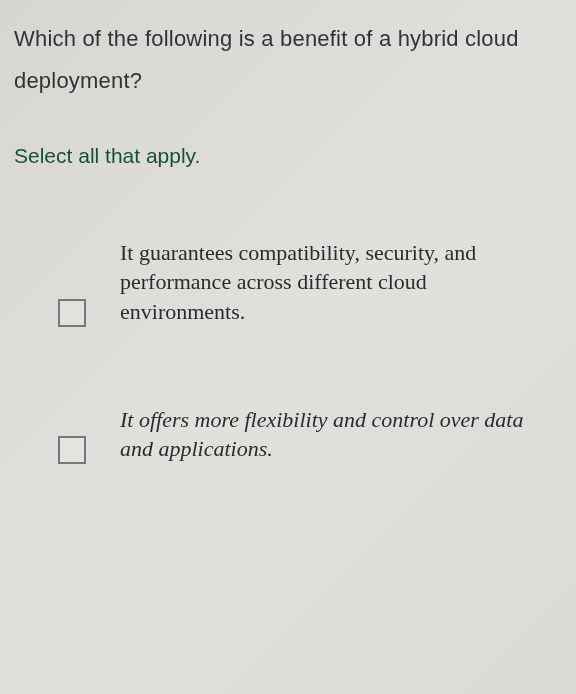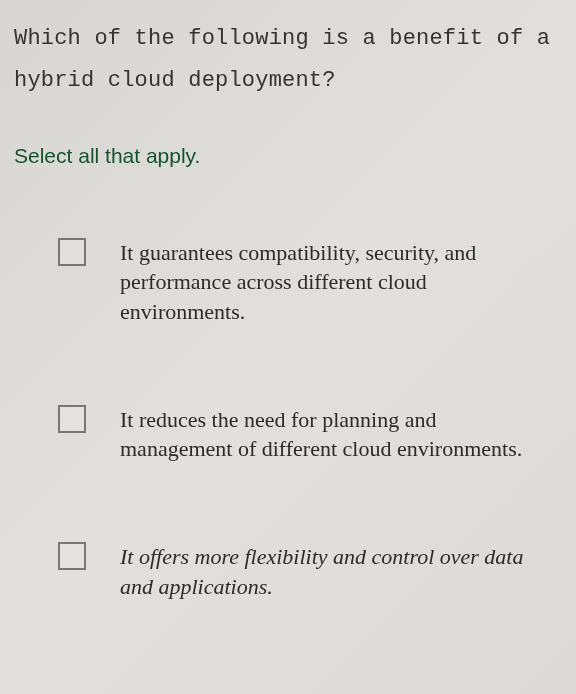--- a/index.html
+++ b/index.html
@@ -9,39 +9,39 @@
     font-family: Georgia, 'Times New Roman', serif;
     color: #2a2a2a;
     padding: 18px 20px 0 14px;
     position: relative;
     overflow: hidden;
   }
   .question-text {
     font-size: 22px;
     line-height: 1.9;
     color: #333;
-    font-family: Liberation Mono, monospace;
+    font-family: Liberation Sans, sans-serif;
     font-weight: 400;
     letter-spacing: 0.2px;
     margin-bottom: 42px;
   }
   .instruction {
     font-size: 21px;
     color: #14532d;
     font-family: -apple-system, 'Segoe UI', Arial, sans-serif;
     font-weight: 400;
     margin-bottom: 70px;
   }
   .options {
     padding-left: 44px;
     padding-right: 10px;
   }
   .option-row {
     display: flex;
-    align-items: flex-start;
+    align-items: flex-end;
     gap: 34px;
     margin-bottom: 78px;
   }
   .option-row:last-child { margin-bottom: 0; font-style: italic; }
   .checkbox {
     width: 28px;
     height: 28px;
     min-width: 28px;
     border: 2px solid #777;
     background: rgba(255,255,255,0.15);
@@ -61,23 +61,19 @@
 
 <div class="instruction">Select all that apply.</div>
 
 <div class="options">
 
   <div class="option-row">
     <div class="checkbox"></div>
     <div class="option-text">It guarantees compatibility, security, and performance across different cloud environments.</div>
   </div>
 
-  <div class="option-row">
-    <div class="checkbox"></div>
-    <div class="option-text">It reduces the need for planning and management of different cloud environments.</div>
-  </div>
 
   <div class="option-row">
     <div class="checkbox"></div>
     <div class="option-text">It offers more flexibility and control over data and applications.</div>
   </div>
 
 </div>
 
 </body></html>

